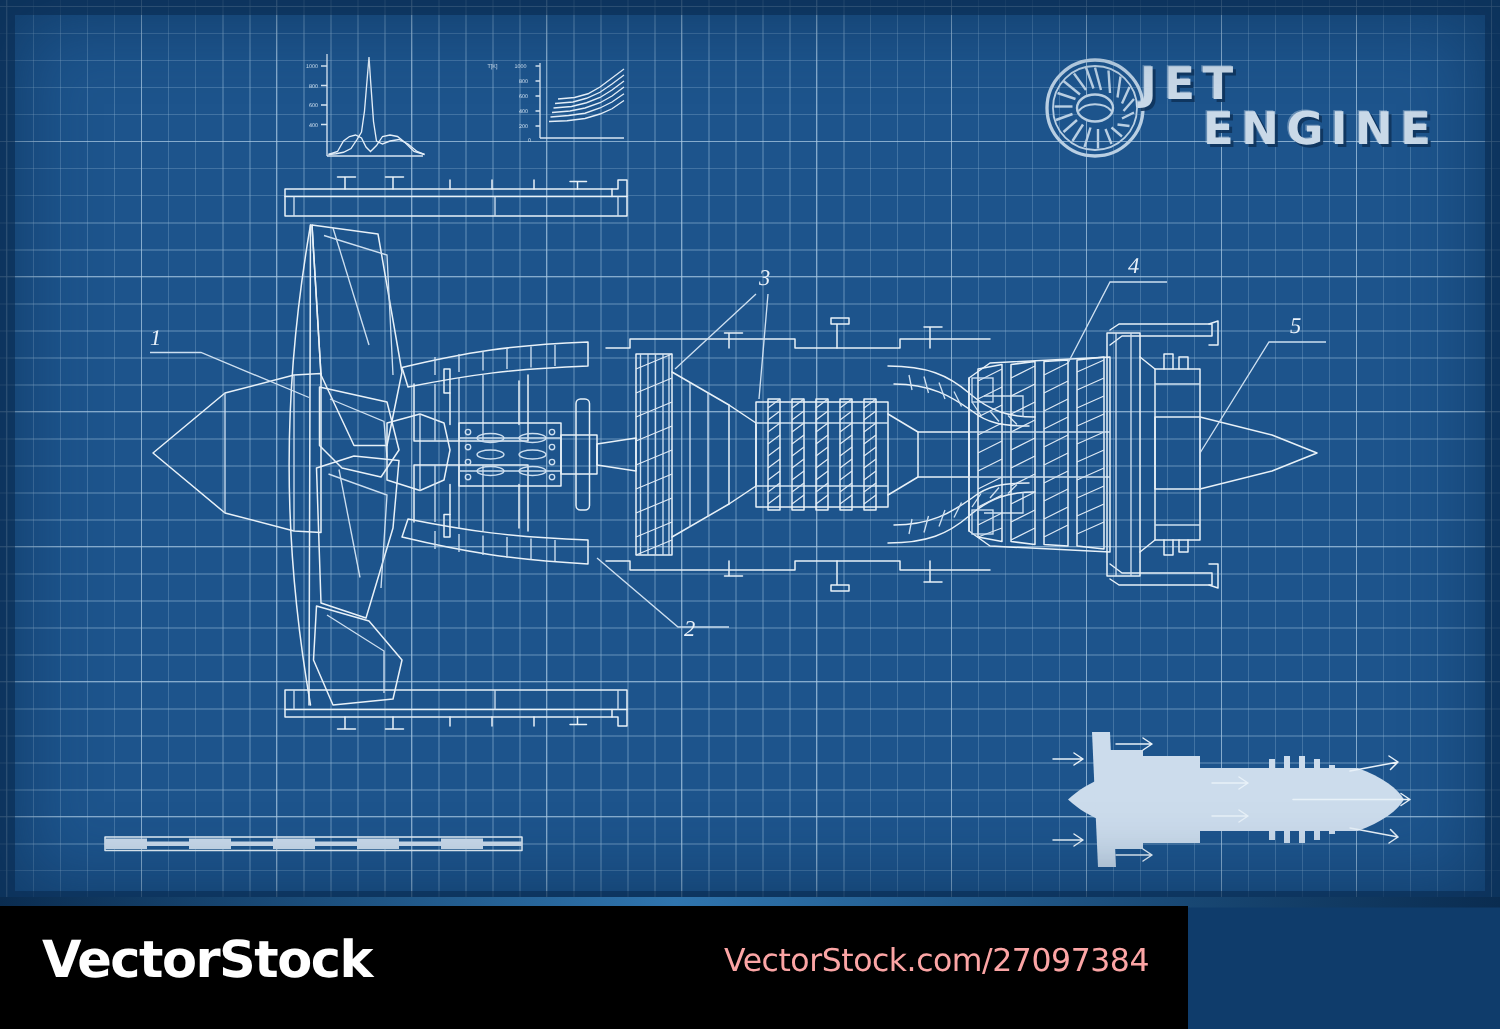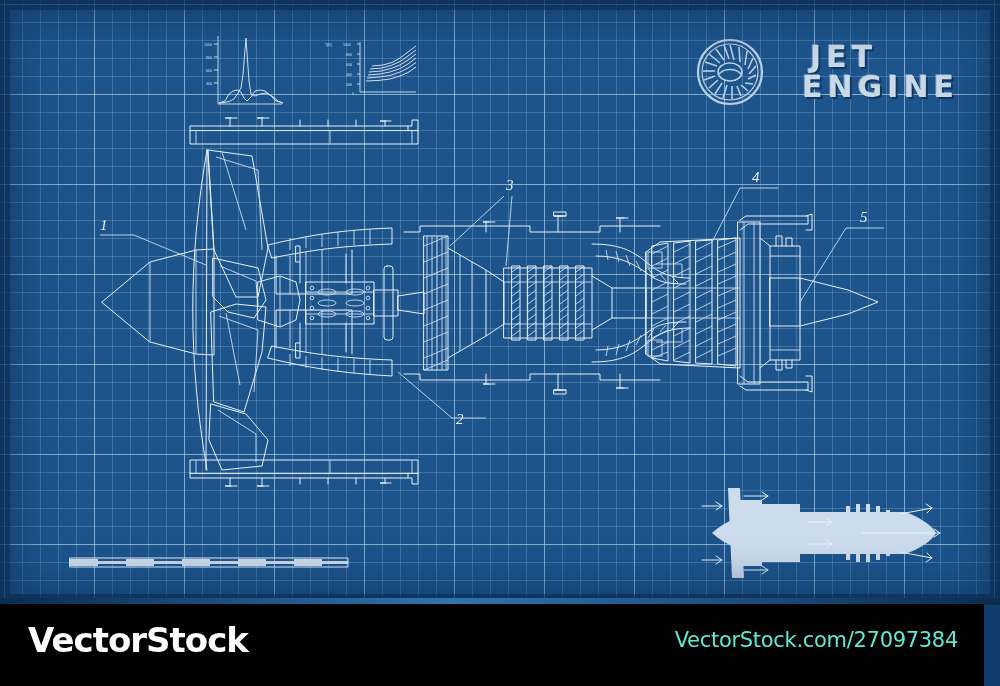--- a/index.html
+++ b/index.html
@@ -23,24 +23,24 @@
   .ink-d{fill:none;stroke:#cddff0;stroke-width:.9;}
   .ink-f{fill:#ccdcec;stroke:none;}
   .ink-t{fill:none;stroke:#dfeaf5;stroke-width:.8;}
   .callout-txt{fill:#eaf2fa;font-family:"Liberation Serif",serif;font-style:italic;font-size:15px;}
   .chart-ax{fill:none;stroke:#d7e5f2;stroke-width:.9;}
   .chart-ln{fill:none;stroke:#e3eef8;stroke-width:.9;}
   .chart-tick{fill:#cfe0f0;font-size:3.6px;font-family:"Liberation Sans",sans-serif;}
   .logo-txt{position:absolute;color:#c9d9e8;font-family:"DejaVu Sans",sans-serif;font-weight:bold;
     letter-spacing:5px;font-size:30px;line-height:30px;
     text-shadow:2px 2px 0 rgba(16,52,92,.9), -1px -1px 0 rgba(232,241,248,.35);}
-  #footer{position:absolute;left:0;top:604px;width:984px;height:82px;background:#000;}
+  #footer{position:absolute;left:0;top:604px;width:792px;height:82px;background:#000;}
   #wm-left{position:absolute;left:28px;top:16px;color:#fff;font-size:34px;font-weight:bold;
     font-family:"DejaVu Sans",sans-serif;letter-spacing:-1px;}
-  #wm-right{position:absolute;right:26px;top:24px;color:#5eead4;font-size:21px;
+  #wm-right{position:absolute;right:26px;top:24px;color:#fca5a5;font-size:21px;
     font-family:"DejaVu Sans",sans-serif;letter-spacing:-.3px;}
   #topline{position:absolute;left:0;top:598px;width:1000px;height:7px;
     background:linear-gradient(to right,#0a2c50,#2f74ad 45%,#0a2c50);}
 </style>
 </head>
 <body>
 
 <div id="stage">
 
   <div id="blueprint">
@@ -343,21 +343,21 @@
           <path d="M-25 -10 L-13 -6"></path>
             <path d="M-21 -18 L-10 -9"></path>
             <path d="M-14 -23 L-6 -12"></path>
           <path d="M-6 -27 L-1 -13"></path>
         </g>
         <ellipse cx="0" cy="0" rx="12" ry="9" style="fill:#1d548c;stroke:#b9cfe3;stroke-width:1.6"></ellipse>
         <path d="M-11 2 C -6 -4, 6 -4, 11 2" style="fill:none;stroke:#b9cfe3;stroke-width:1.4"></path>
       </g>
     </svg>
 
-    <div class="logo-txt" style="left:810px;top:42px;text-align:right;">JET</div>
+    <div class="logo-txt" style="left:760px;top:42px;text-align:right;">JET</div>
     <div class="logo-txt" style="left:778px;top:72px;padding-left:24px;">ENGINE</div>
 
     <div class="vignette"></div>
   </div>
 
   <div id="topline"></div>
 
   <div id="footer">
     <div id="wm-left">VectorStock</div>
     <div id="wm-right">VectorStock.com/27097384</div>

